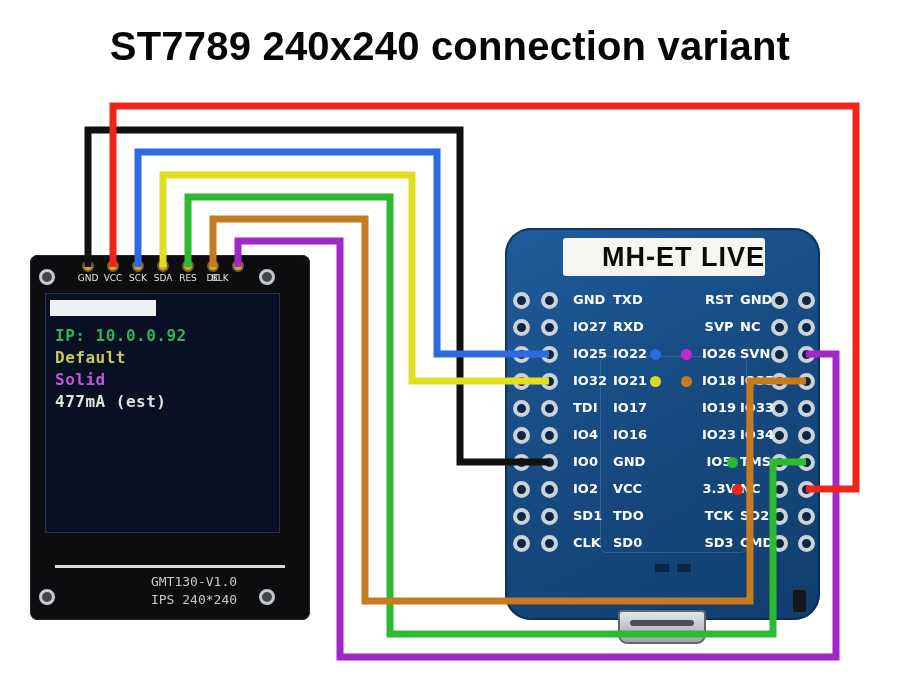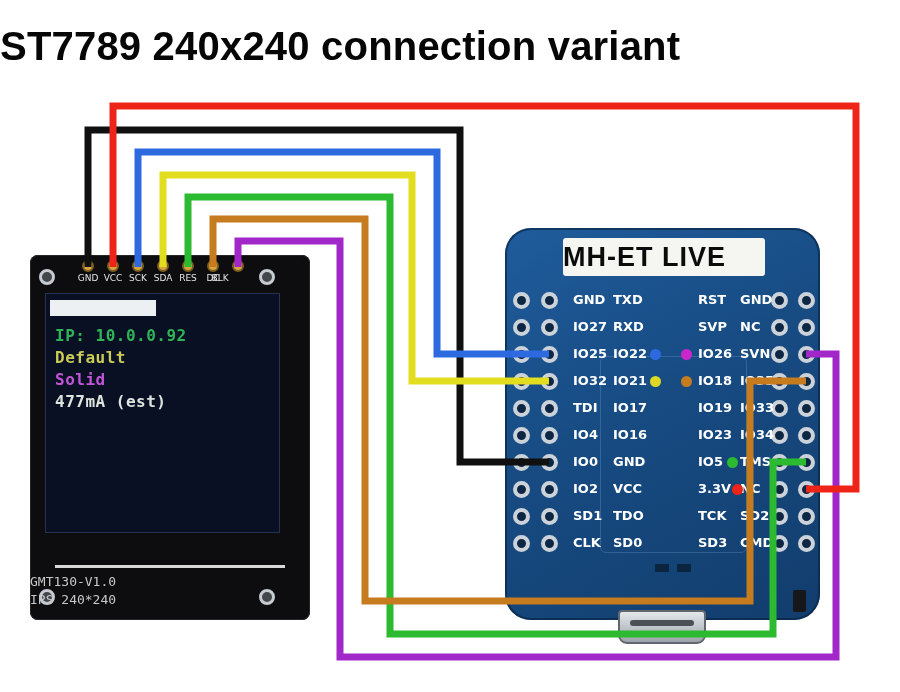--- a/index.html
+++ b/index.html
@@ -1,36 +1,36 @@
 <!DOCTYPE html>
 <html><head>
 <meta charset="utf-8">
 <style>
   html,body{margin:0;padding:0;background:#fff;}
   #canvas{position:relative;width:900px;height:692px;background:#ffffff;overflow:hidden;font-family:"Liberation Sans",sans-serif;}
-  .title{position:absolute;top:24px;left:0;width:100%;text-align:left;font-size:40px;font-weight:bold;color:#060606;letter-spacing:0.2px;}
+  .title{position:absolute;top:24px;left:0;width:100%;text-align:center;font-size:40px;font-weight:bold;color:#060606;letter-spacing:0.2px;}
 
   
   .display-board{position:absolute;left:30px;top:255px;width:280px;height:365px;background:#0d0d10;border-radius:8px;box-shadow:0 0 0 1px #26262a inset;}
   .mount-hole{position:absolute;width:16px;height:16px;border-radius:50%;border:3px solid #c6cbd1;background:#43464b;box-sizing:border-box;}
   .screen{position:absolute;left:15px;top:38px;width:235px;height:240px;background:#0a1024;border:1px solid #273252;box-sizing:border-box;padding-left:28px;}
   .screen-bar{position:absolute;left:4px;top:6px;width:106px;height:16px;background:#edf0f2;}
   .screen-lines{position:absolute;left:9px;top:31px;font-family:"DejaVu Sans Mono",monospace;font-size:16px;font-weight:bold;line-height:22px;letter-spacing:0.5px;white-space:pre;}
   .connector-strip{position:absolute;left:25px;top:310px;width:230px;height:3px;background:#d8d8d8;}
-  .display-caption{position:absolute;left:0;top:318px;width:100%;text-align:left;font-family:"DejaVu Sans Mono",monospace;font-size:13px;color:#c7c7c7;line-height:18px;}
+  .display-caption{position:absolute;left:0;top:318px;width:100%;text-align:center;font-family:"DejaVu Sans Mono",monospace;font-size:13px;color:#c7c7c7;line-height:18px;padding-left:24px;}
   .display-pin{position:absolute;top:5px;width:12px;height:12px;border-radius:50%;background:#d7a53e;border:2px solid #7c5e1f;box-sizing:border-box;}
   .display-pin-label{position:absolute;top:18px;width:28px;text-align:center;font-size:9px;color:#e4e4e4;font-family:"DejaVu Sans",sans-serif;}
 
   
   .esp-board{position:absolute;left:505px;top:228px;width:315px;height:392px;border-radius:26px;background:linear-gradient(150deg,#1f5c9c 0%,#174b82 45%,#123d6d 100%);box-shadow:0 0 0 2px rgba(9,37,66,0.65) inset;}
-  .brand{position:absolute;left:58px;top:10px;width:202px;height:38px;background:#f5f5f2;border-radius:3px;color:#0b0b0b;font-size:27px;font-weight:bold;text-align:left;line-height:38px;letter-spacing:1px;}
+  .brand{position:absolute;left:58px;top:10px;width:202px;height:38px;background:#f5f5f2;border-radius:3px;color:#0b0b0b;font-size:27px;font-weight:bold;text-align:right;line-height:38px;letter-spacing:1px;}
   .hole{position:absolute;width:17px;height:17px;border-radius:50%;border:4px solid #ccd2d9;background:#0c2643;box-sizing:border-box;}
   .pin-col{position:absolute;top:58px;}
   .pin-col.left{left:68px;}
-  .pin-col.right{left:193px;}
+  .pin-col.right{left:193px;text-align:center;}
   .pin-row{height:27px;line-height:27px;display:flex;font-size:13px;font-weight:bold;color:#ffffff;font-family:"DejaVu Sans",sans-serif;white-space:nowrap;}
   .pin-col.left .pin-row span:first-child{width:40px;}
   .pin-col.right .pin-row span:first-child{width:42px;}
   .trace-box{position:absolute;left:95px;top:128px;width:145px;height:195px;border:1px solid rgba(150,200,240,0.22);border-radius:6px;}
   .cap{position:absolute;background:#0b2440;border-radius:1px;}
   .model-label{position:absolute;left:55px;top:348px;width:205px;text-align:center;color:#fff;font-size:21px;font-weight:bold;letter-spacing:1.5px;}
   .usb{position:absolute;left:113px;top:382px;width:88px;height:34px;background:linear-gradient(#e4e7ea,#9da4ab);border:2px solid #60676e;border-radius:4px 4px 9px 9px;box-sizing:border-box;}
   .usb-slot{position:absolute;left:10px;top:8px;width:64px;height:6px;background:#4a5056;border-radius:3px;}
   .smd{position:absolute;left:288px;top:362px;width:13px;height:22px;background:#16171a;border-radius:2px;}
 

